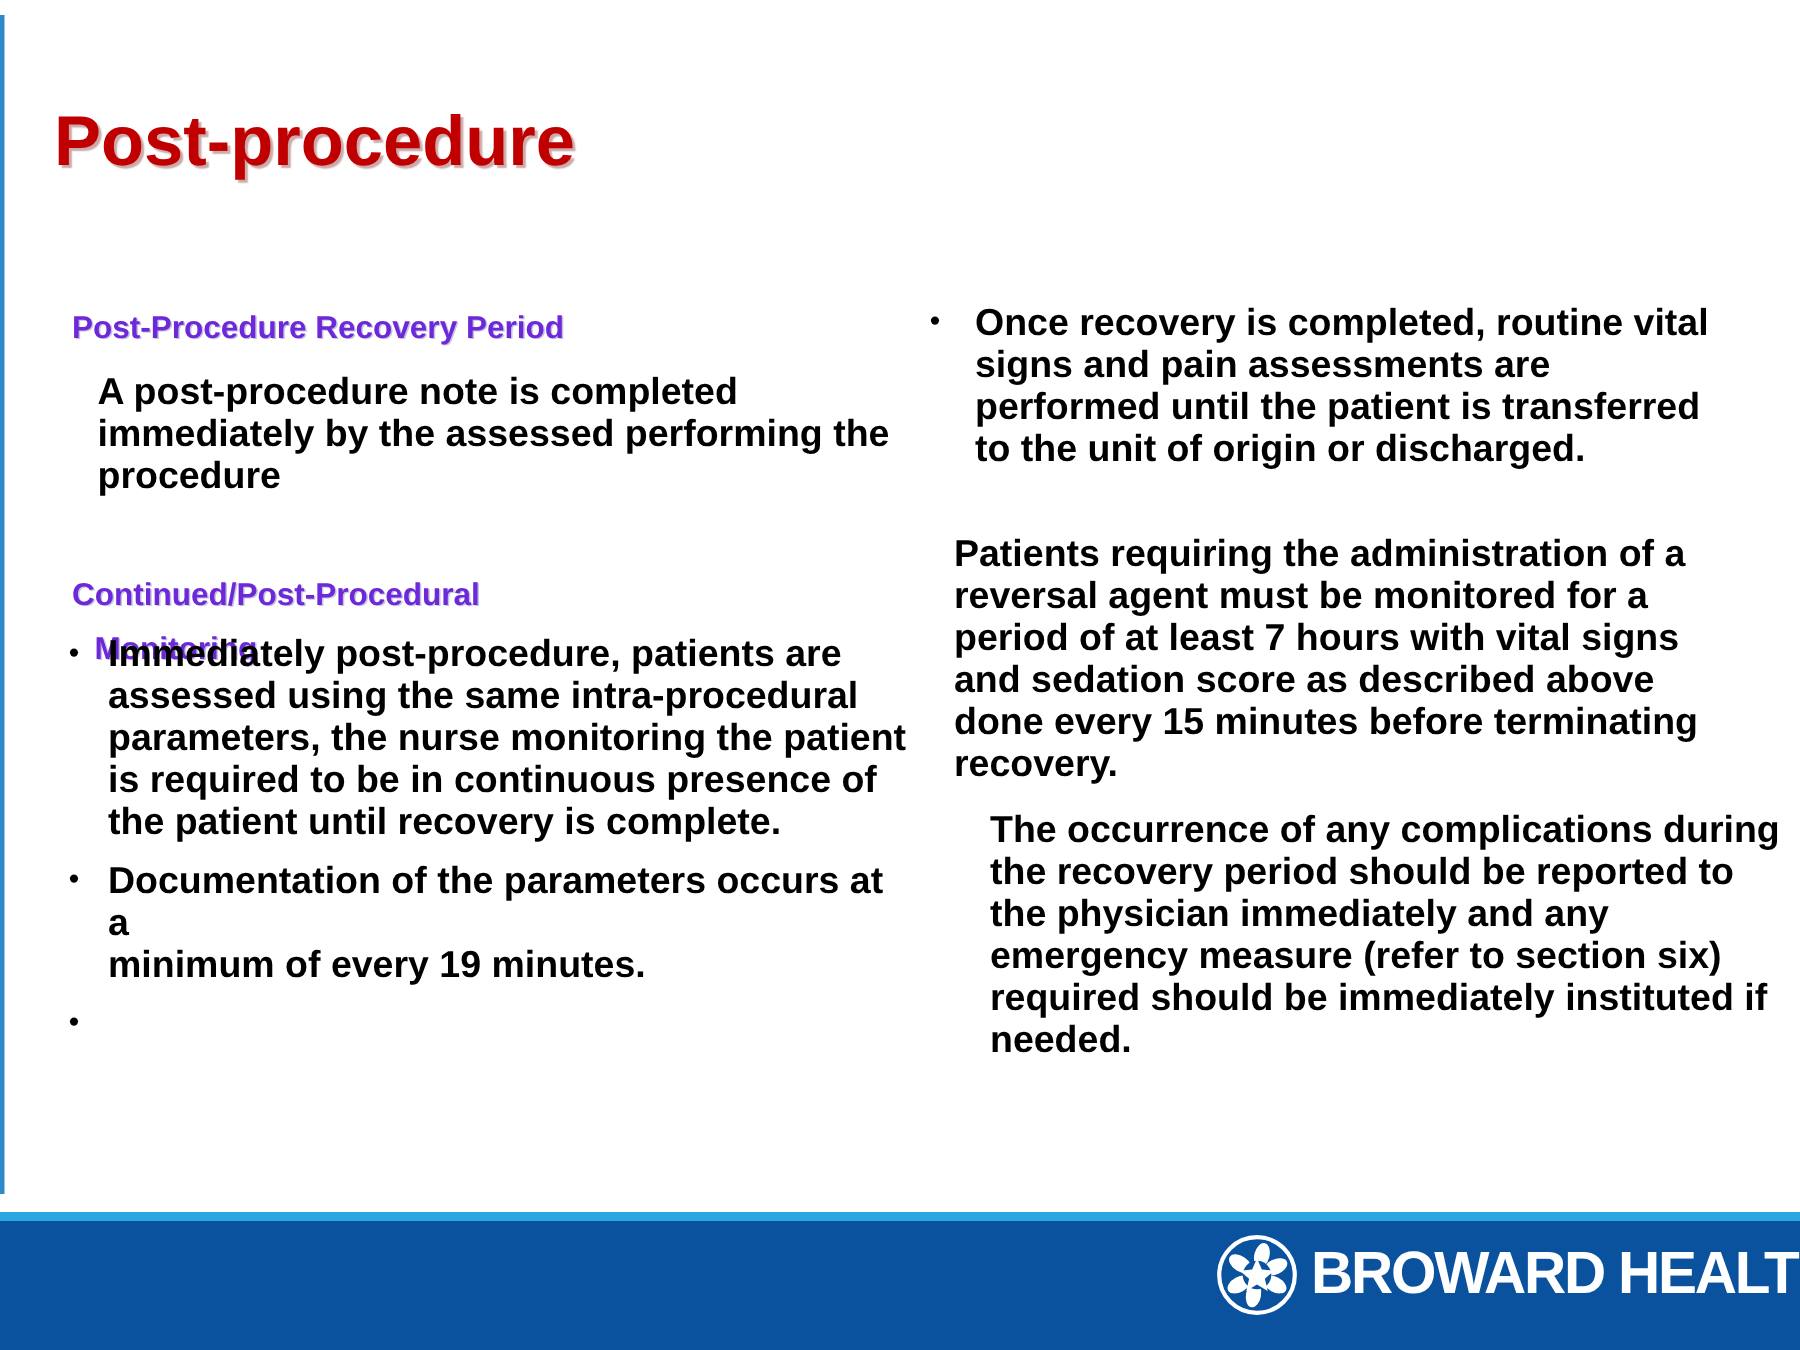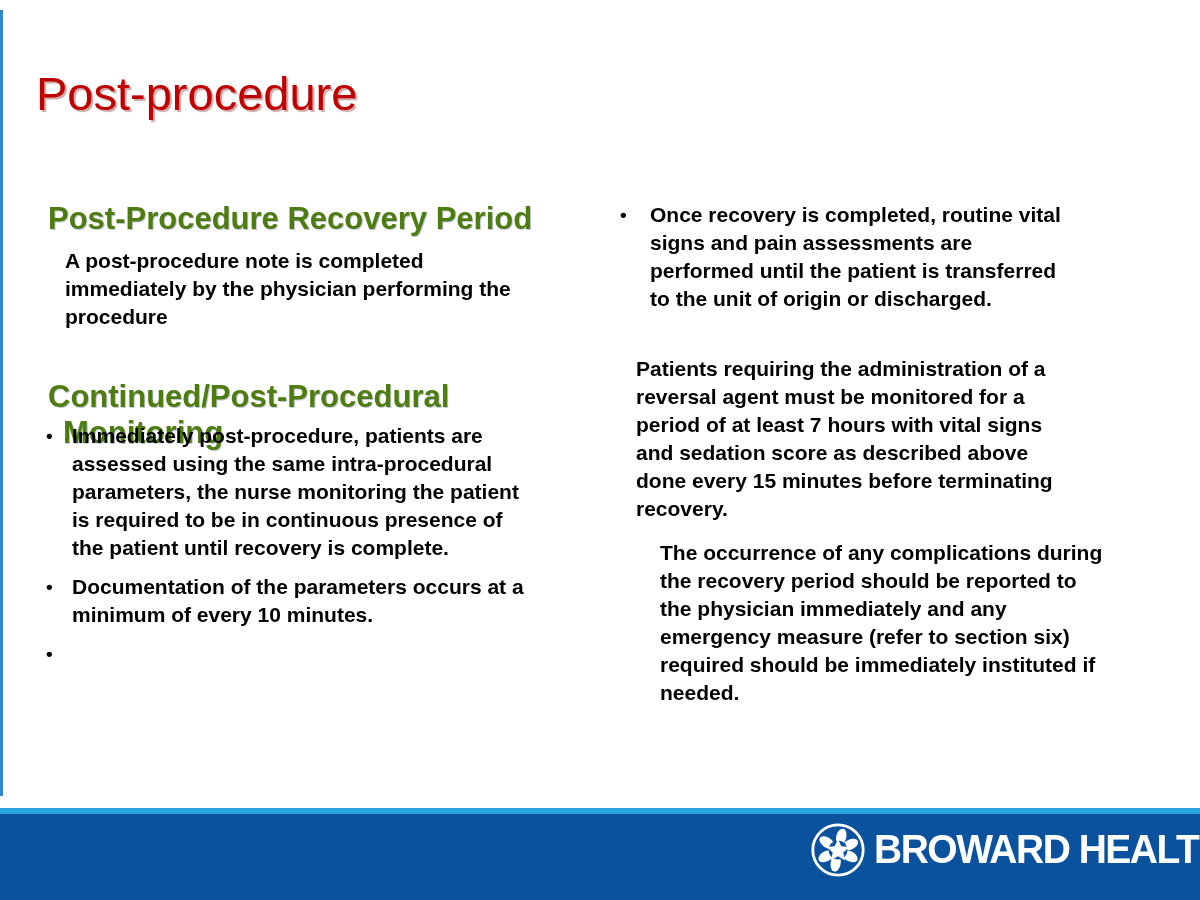--- a/index.html
+++ b/index.html
@@ -5,31 +5,31 @@
   html,body{margin:0;padding:0;background:#fff;}
   .slide{
     position:relative;width:1200px;height:900px;background:#ffffff;overflow:hidden;
     font-family:"Liberation Sans","DejaVu Sans",sans-serif;
   }
   .accent-line{
     position:absolute;left:0;top:10px;width:3px;height:786px;background:#2f89c9;
   }
   .slide-title{
     position:absolute;left:36px;top:66px;margin:0;
-    font-size:47px;font-weight:normal;color:#c00000;letter-spacing:0px;
+    font-size:47px;font-weight:bold;color:#c00000;letter-spacing:0px;
     text-shadow:2px 2px 1px rgba(110,10,10,0.35);
   }
   .h-blue{
-    position:absolute;margin:0;color:#4d7c0f;font-weight:bold;font-size:31px;
+    position:absolute;margin:0;color:#6d28d9;font-weight:bold;font-size:21px;
     line-height:36px;text-shadow:1px 1px 0 rgba(20,20,120,0.25);
     white-space:pre-line;
   }
   .h2-line2{margin-left:15px;}
   .body-text{
-    color:#000;font-weight:bold;font-size:21px;line-height:28px;
+    color:#000;font-weight:bold;font-size:25px;line-height:28px;
     white-space:pre-line;
   }
   .block{position:absolute;margin:0;}
   .bullet-row{display:flex;align-items:flex-start;}
   .bullet-glyph{
     flex:0 0 auto;font-weight:bold;color:#000;font-size:21.5px;line-height:28px;
   }
   .bullets-left .bullet-glyph{width:26px;font-size:19px;}
   .bullets-left .bullet-row{margin-bottom:11px;}
   .bullet-right .bullet-glyph{width:30px;font-size:19px;}
@@ -53,41 +53,41 @@
 
 <div class="slide">
 
   <div class="accent-line"></div>
 
   <h1 class="slide-title">Post-procedure</h1>
 
   <h2 class="h-blue" style="left:48px;top:201px;">Post-Procedure Recovery Period</h2>
 
   <p class="block body-text" style="left:65px;top:247px;">A post-procedure note is completed
-immediately by the physician performing the
+immediately by the assessed performing the
 procedure</p>
 
   <h2 class="h-blue" style="left:48px;top:343px;">
     <span>Continued/Post-Procedural</span>
     <div class="h2-line2">Monitoring</div>
   </h2>
 
   <div class="block bullets-left" style="left:46px;top:422px;width:560px;">
     <div class="bullet-row">
       <span class="bullet-glyph">•</span>
       <span class="body-text">Immediately post-procedure, patients are
 assessed using the same intra-procedural
 parameters, the nurse monitoring the patient
 is required to be in continuous presence of
 the patient until recovery is complete.</span>
     </div>
     <div class="bullet-row">
       <span class="bullet-glyph">•</span>
       <span class="body-text">Documentation of the parameters occurs at a
-minimum of every 10 minutes.</span>
+minimum of every 19 minutes.</span>
     </div>
     <div class="bullet-row">
       <span class="bullet-glyph">•</span>
     </div>
   </div>
 
   <div class="block bullet-row bullet-right" style="left:620px;top:201px;width:540px;">
     <span class="bullet-glyph">•</span>
     <span class="body-text">Once recovery is completed, routine vital
 signs and pain assessments are

